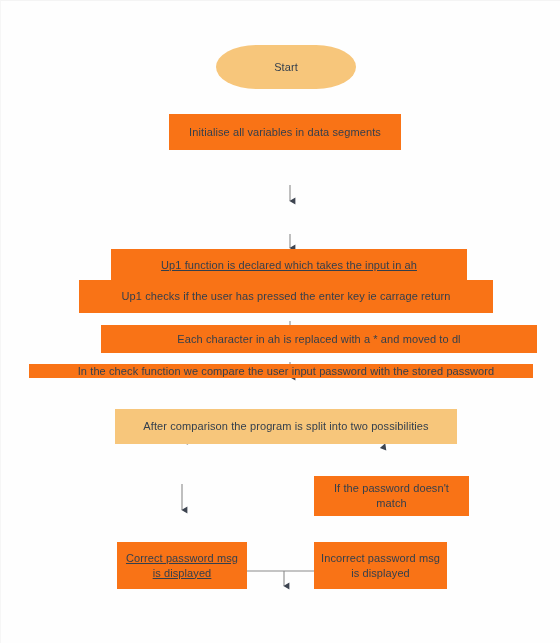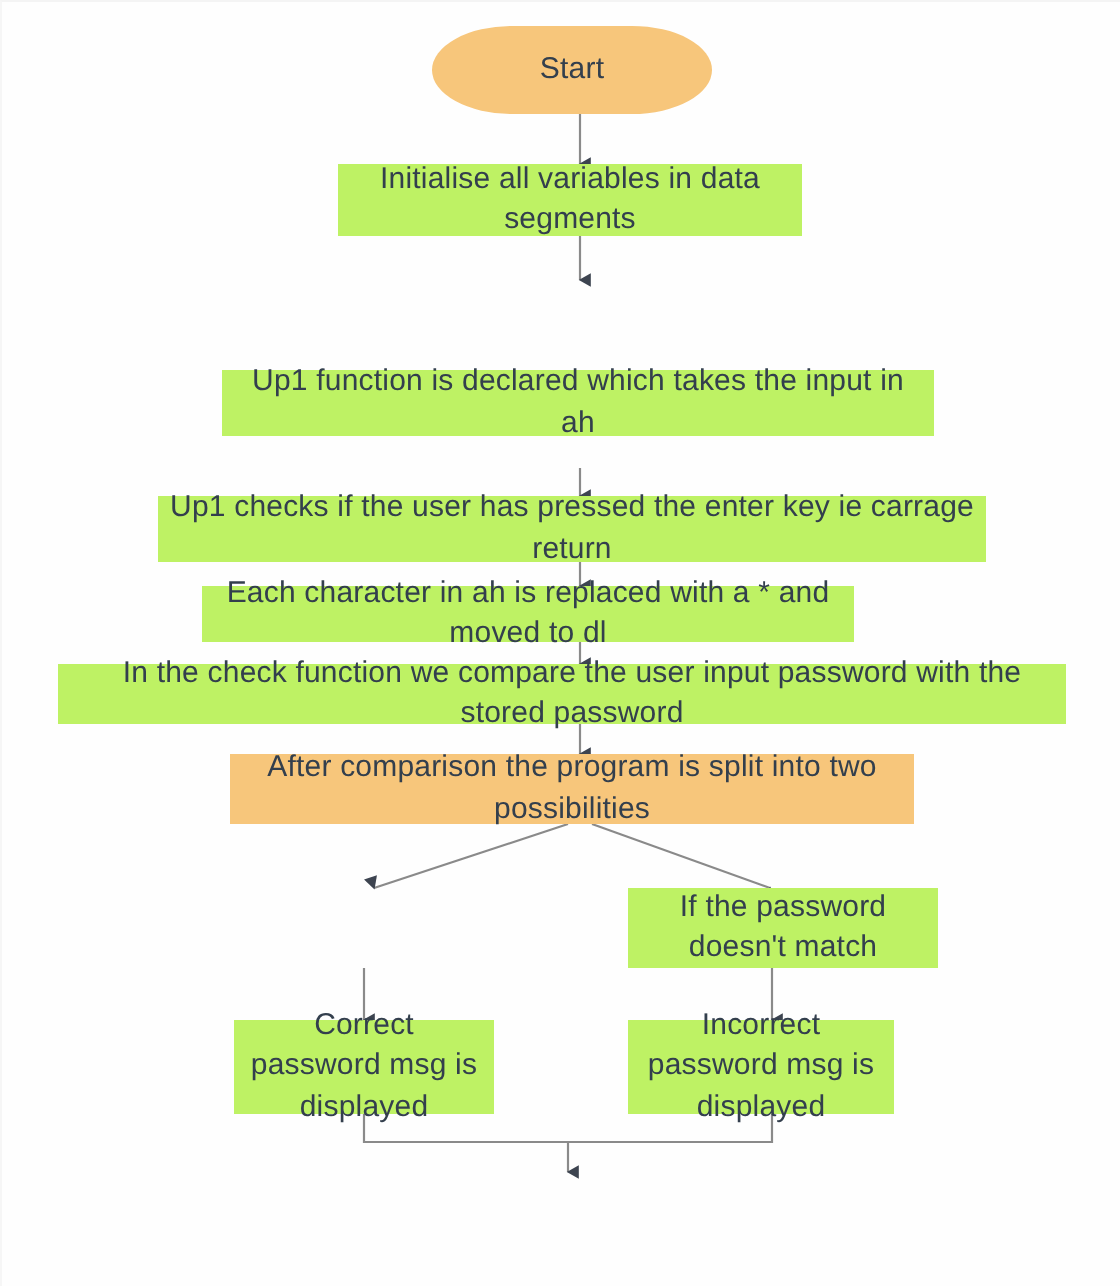--- a/index.html
+++ b/index.html
@@ -23,27 +23,28 @@
     width:560px;height:643px;
     pointer-events:none;
   }
   .node{
     position:absolute;
     display:flex;
     align-items:center;
     justify-content:center;
     text-align:center;
     color:#333f4d;
-    font-size:15px;
+    font-size:11px;
     line-height:1.35;
     letter-spacing:.1px;
     box-sizing:border-box;
     padding:2px 6px;
+    margin-top:32px;
   }
-  .blue{ background:#bef264; }
+  .blue{ background:#f97316; }
   .orange{ background:#f7c67b; }
   .terminal{ border-radius:40px/50%; }
   .node span{ display:block; }
 </style>
 </head>
 <body>
 
 <div id="canvas">
 
   <svg id="wires" viewBox="0 0 560 643" xmlns="http://www.w3.org/2000/svg">
@@ -78,46 +79,46 @@
 
   <div class="node terminal orange" style="left:215px;top:12px;width:140px;height:44px;">
     <span>Start</span>
   </div>
 
   <div class="node blue" style="left:168px;top:81px;width:232px;height:36px;">
     <span>Initialise all variables in data segments</span>
   </div>
 
 
-  <div class="node blue" style="left:110px;top:184px;width:356px;height:33px;">
+  <div class="node blue" style="left:110px;top:216px;width:356px;height:33px;text-decoration:underline;">
     <span>Up1 function is declared which takes the input in ah</span>
   </div>
 
   <div class="node blue" style="left:78px;top:247px;width:414px;height:33px;">
     <span>Up1 checks if the user has pressed the enter key ie carrage return</span>
   </div>
 
-  <div class="node blue" style="left:100px;top:292px;width:326px;height:28px;">
+  <div class="node blue" style="left:100px;top:292px;width:436px;height:28px;">
     <span>Each character in ah is replaced with a * and moved to dl</span>
   </div>
 
-  <div class="node blue" style="left:28px;top:331px;width:504px;height:30px;padding-left:16px;">
+  <div class="node blue" style="left:28px;top:331px;width:504px;height:14px;padding-left:16px;">
     <span>In the check function we compare the user input password with the stored password</span>
   </div>
 
   <div class="node orange" style="left:114px;top:376px;width:342px;height:35px;">
     <span>After comparison the program is split into two possibilities</span>
   </div>
 
 
   <div class="node blue" style="left:313px;top:443px;width:155px;height:40px;">
     <span>If the password doesn't match</span>
   </div>
 
-  <div class="node blue" style="left:116px;top:509px;width:130px;height:47px;">
+  <div class="node blue" style="left:116px;top:509px;width:130px;height:47px;text-decoration:underline;">
     <span>Correct password msg is displayed</span>
   </div>
 
   <div class="node blue" style="left:313px;top:509px;width:133px;height:47px;">
     <span>Incorrect password msg is displayed</span>
   </div>
 
 
 </div>
 

